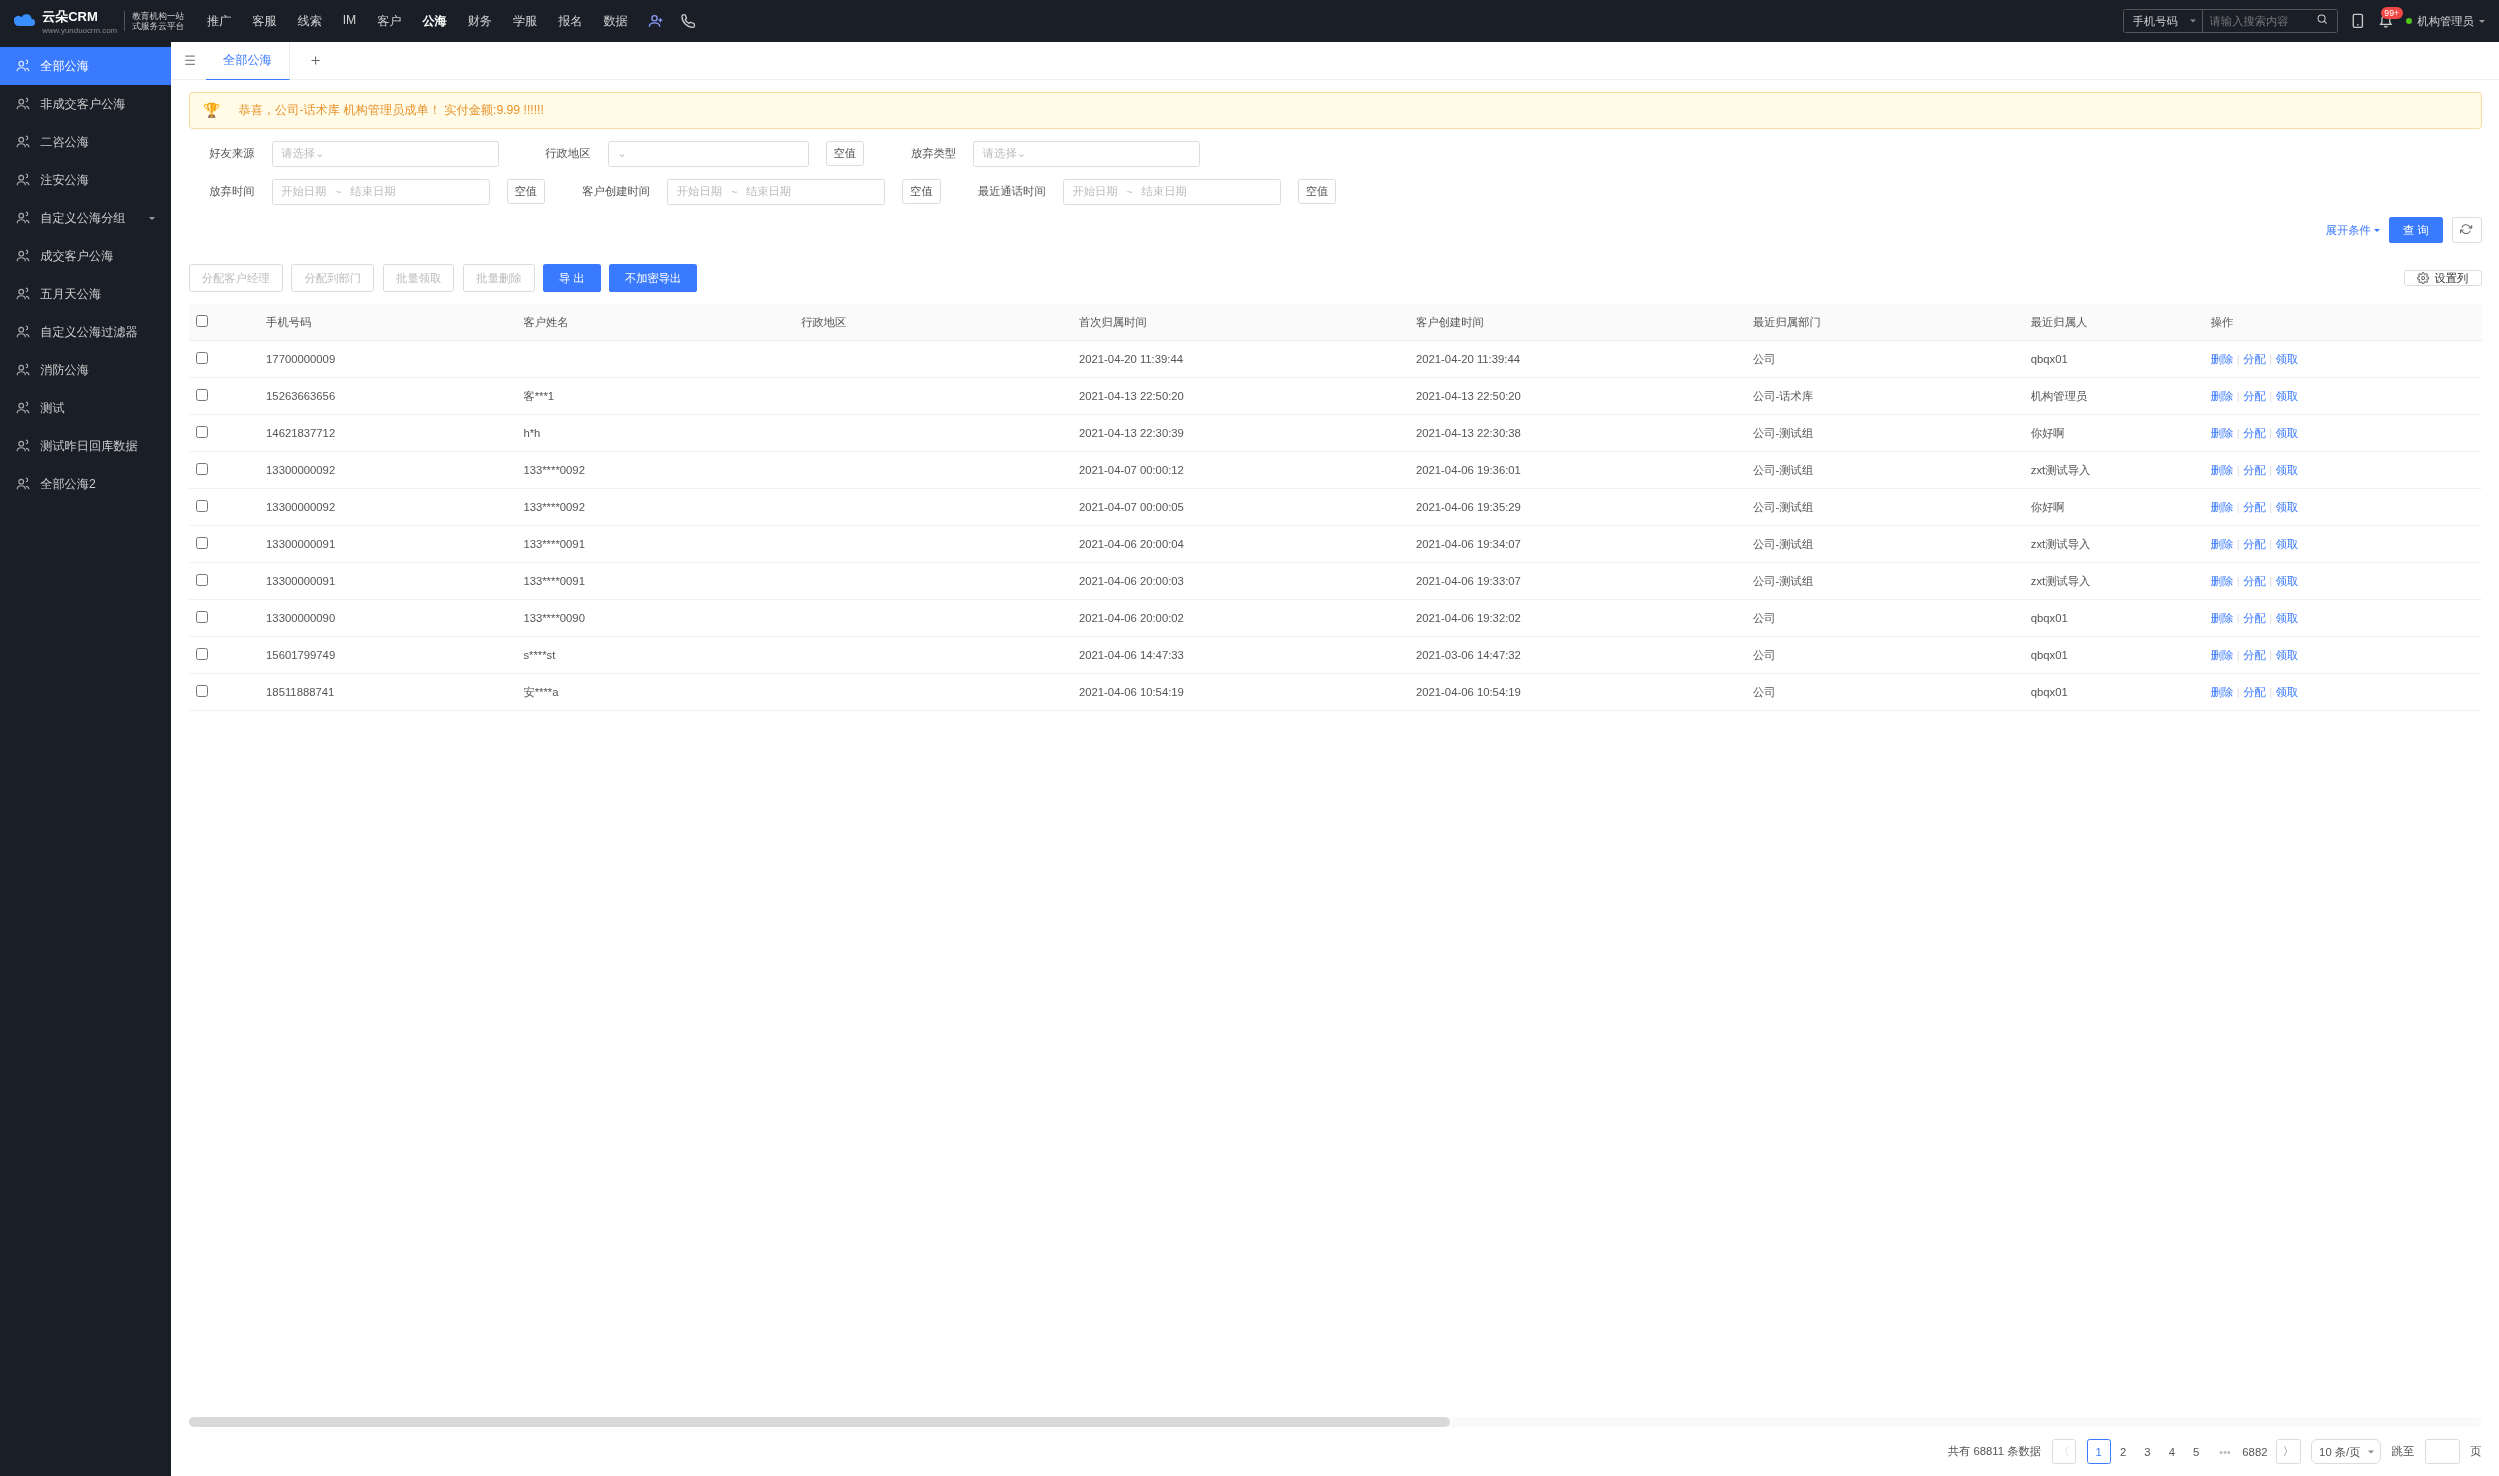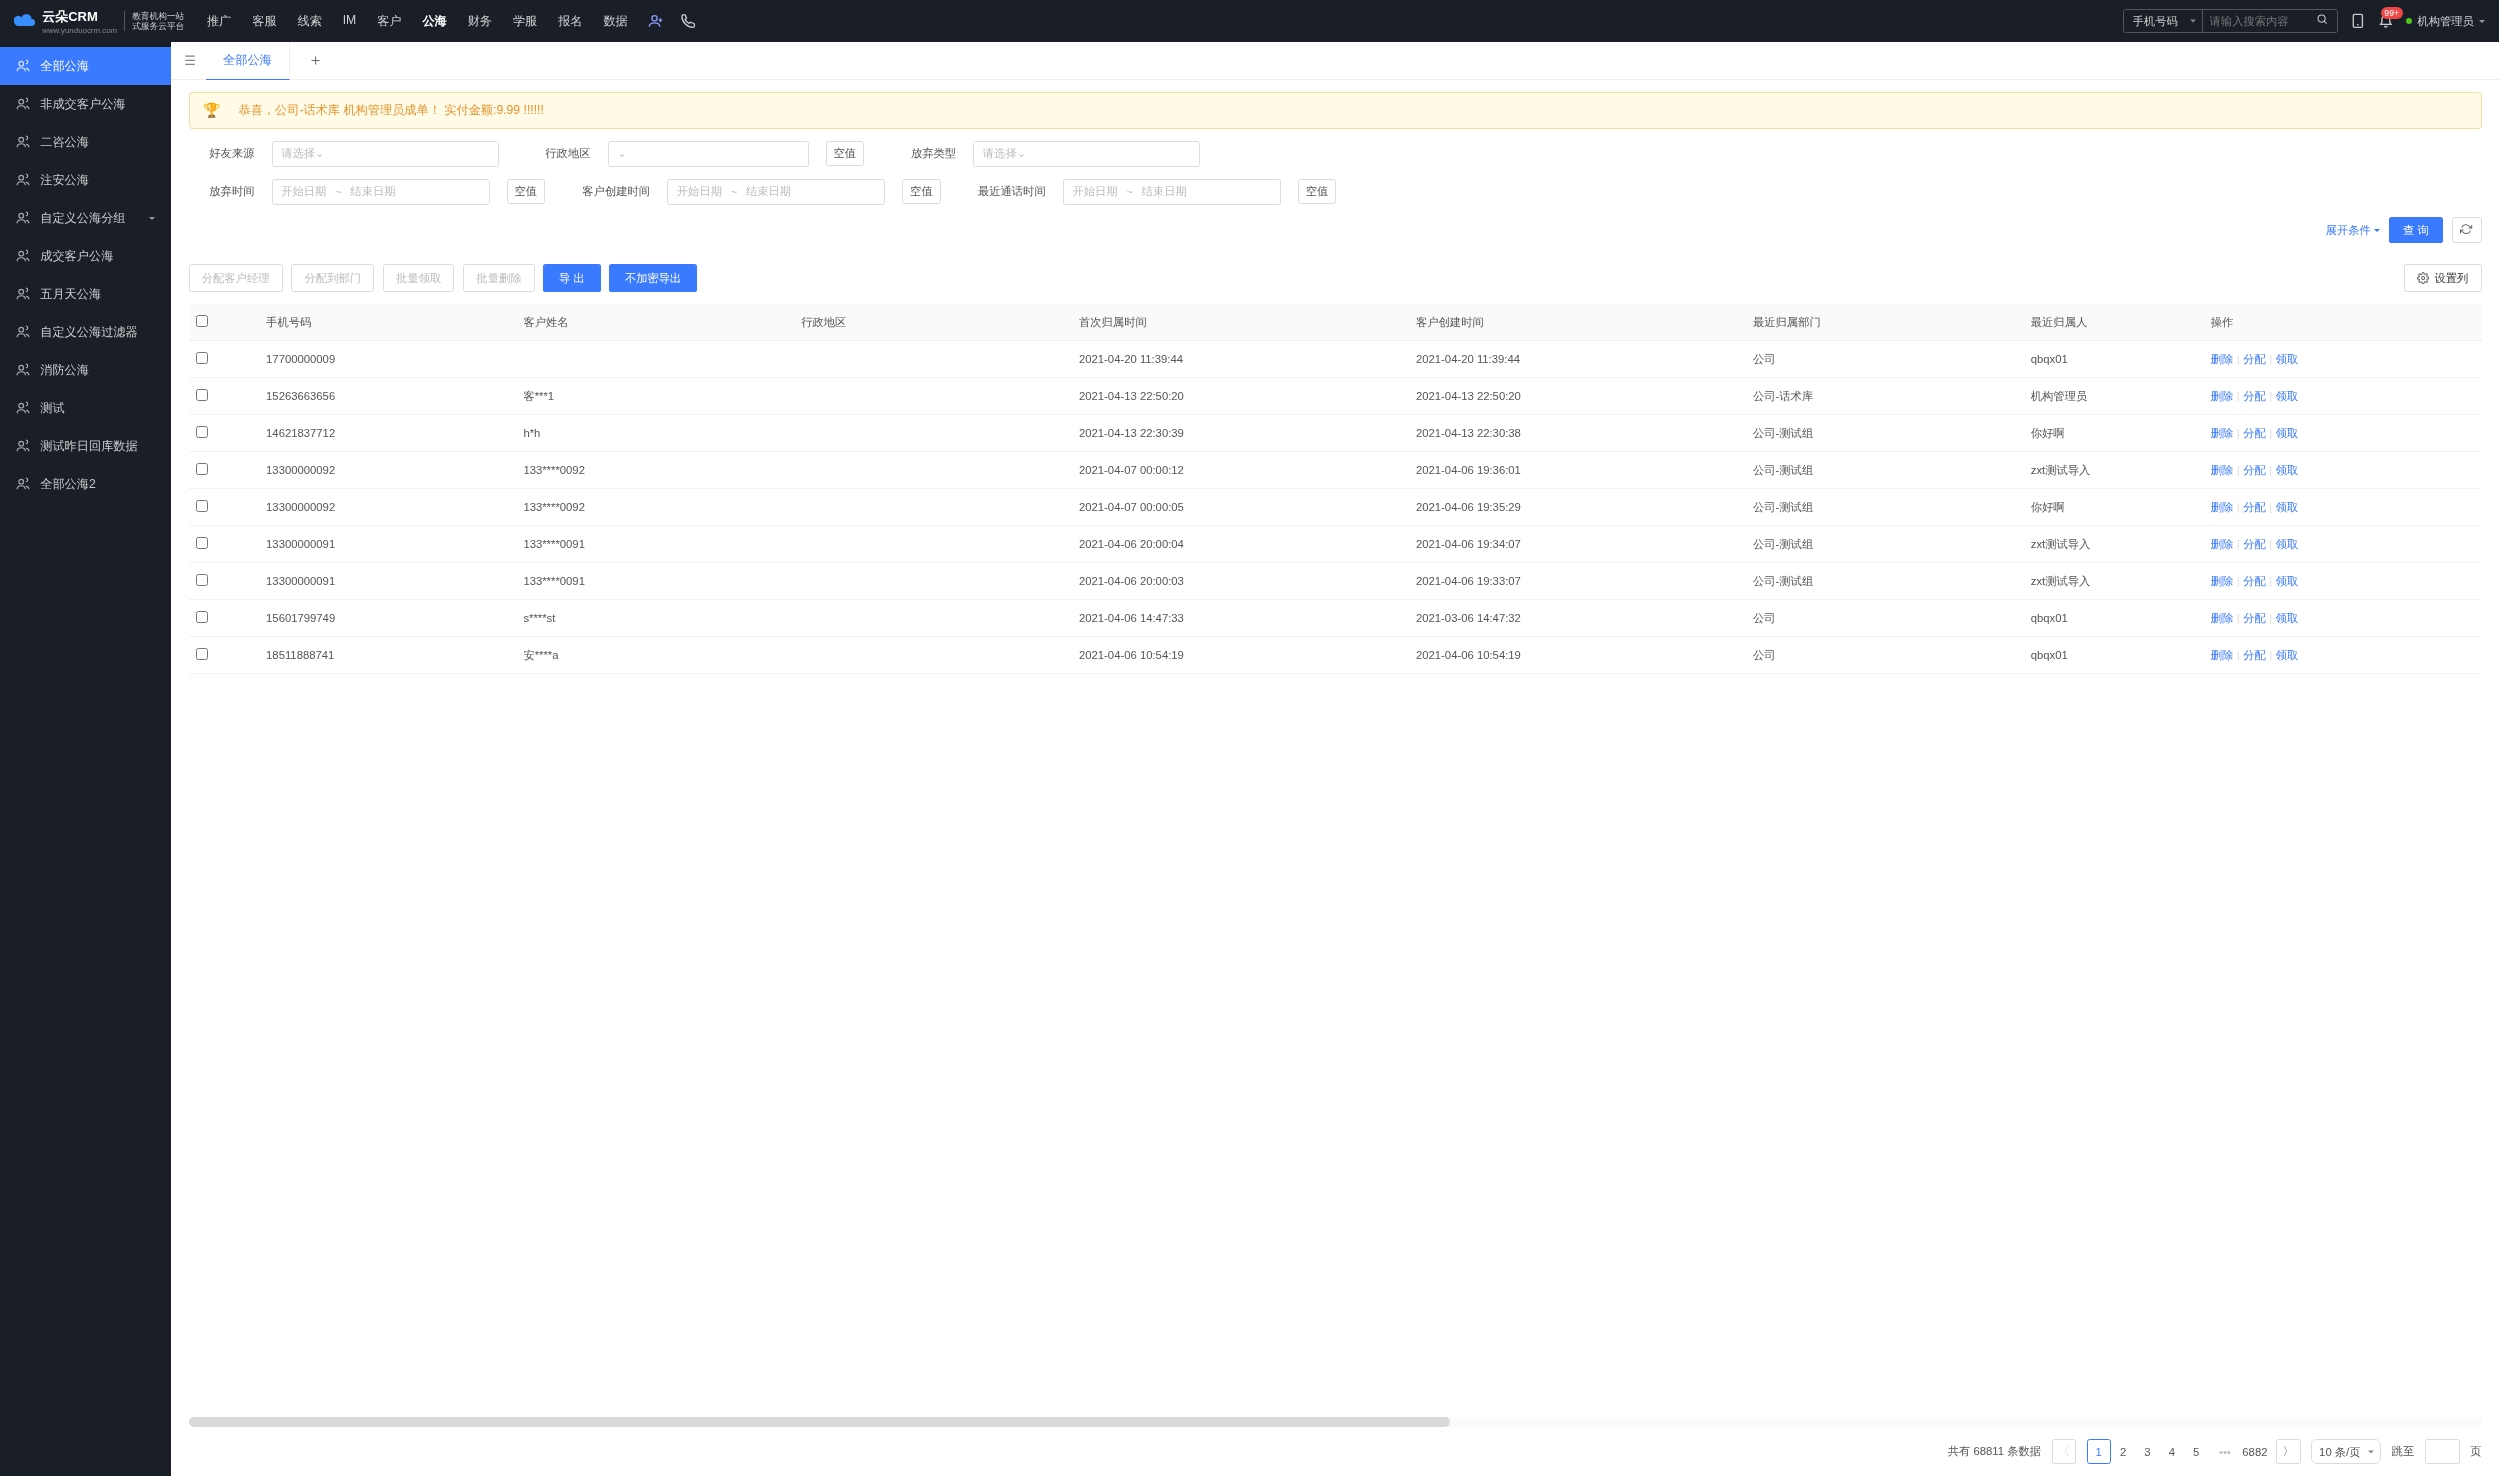--- a/index.html
+++ b/index.html
@@ -54,21 +54,21 @@
 .date-range { border:0.9px solid #dcdcdc; border-radius:2.6px; height:26px; width:218px; display:flex; align-items:center; padding:0 8.7px; color:#bbb; font-size:11.3px; gap:8.7px; }
 .date-range span.sep { color:#bbb; }
 .filter-actions { display:flex; justify-content:flex-end; align-items:center; gap:8.7px; padding:0 17.5px 12.2px; }
 .expand-link { color:#3a7afe; font-size:11.3px; cursor:pointer; display:flex; align-items:center; gap:3.5px; }
 .btn-primary { background:#3a7afe; color:#fff; border:none; border-radius:2.6px; height:26px; padding:0 14px; font-size:11.3px; cursor:pointer; }
 .btn-refresh { border:0.9px solid #dcdcdc; background:#fff; height:26px; width:30px; border-radius:2.6px; cursor:pointer; color:#555; }
 
 .action-bar { display:flex; align-items:center; padding:8.7px 17.5px 12.2px; gap:8.7px; }
 .btn-disabled { border:0.9px solid #dcdcdc; color:#bbb; background:#fff; border-radius:2.6px; height:28px; padding:0 12.2px; font-size:11.3px; cursor:not-allowed; }
 .btn-blue { background:#3a7afe; color:#fff; border:none; border-radius:2.6px; height:28px; padding:0 15.7px; font-size:11.3px; cursor:pointer; }
-.col-set { margin-left:auto; border:0.9px solid #dcdcdc; background:#fff; height:28px; padding:0 12.2px; border-radius:2.6px; font-size:11.3px; display:flex; align-items:center; gap:5.2px; cursor:pointer; }
+.col-set { margin-left:auto; border:0.9px solid #dcdcdc; background:#fff; height:16px; padding:0 12.2px; border-radius:2.6px; font-size:11.3px; display:flex; align-items:center; gap:5.2px; cursor:pointer; }
 
 .table-wrap { padding:0 17.5px; flex:1; }
 table { width:100%; border-collapse:collapse; font-size:11.3px; table-layout:fixed; }
 th { text-align:left; padding:10.5px 7px; background:#fafafa; color:#555; font-weight:500; border-bottom:0.9px solid #eee; }
 td { padding:10.5px 7px; border-bottom:0.9px solid #f2f2f2; color:#555; white-space:nowrap; overflow:hidden; text-overflow:ellipsis; }
 .chk { width:12.2px; height:12.2px; }
 .op-link { color:#3a7afe; cursor:pointer; }
 .op-sep { color:#ddd; margin:0 3.5px; }
 th.sticky, td.sticky { position:sticky; right:0; background:#fff; box-shadow:-3.5px 0 5.2px rgba(0,0,0,.05); }
 th.sticky { background:#fafafa; }
@@ -446,20 +446,31 @@
               <td>133****0091</td>
               <td></td>
               <td>2021-04-06 20:00:03</td>
               <td>2021-04-06 19:33:07</td>
               <td>公司-测试组</td>
               <td>zxt测试导入</td>
               <td class="sticky"><span class="op-link">删除</span><span class="op-sep">|</span><span class="op-link">分配</span><span class="op-sep">|</span><span class="op-link">领取</span></td>
             </tr>
             <tr>
               <td><input type="checkbox" class="chk" style=""></td>
+              <td>13300000090</td>
+              <td>133****0090</td>
+              <td></td>
+              <td>2021-04-06 20:00:02</td>
+              <td>2021-04-06 19:32:02</td>
+              <td>公司</td>
+              <td>qbqx01</td>
+              <td class="sticky"><span class="op-link">删除</span><span class="op-sep">|</span><span class="op-link">分配</span><span class="op-sep">|</span><span class="op-link">领取</span></td>
+            </tr>
+            <tr>
+              <td><input type="checkbox" class="chk" style=""></td>
               <td>15601799749</td>
               <td>s****st</td>
               <td></td>
               <td>2021-04-06 14:47:33</td>
               <td>2021-03-06 14:47:32</td>
               <td>公司</td>
               <td>qbqx01</td>
               <td class="sticky"><span class="op-link">删除</span><span class="op-sep">|</span><span class="op-link">分配</span><span class="op-sep">|</span><span class="op-link">领取</span></td>
             </tr>
             <tr>

